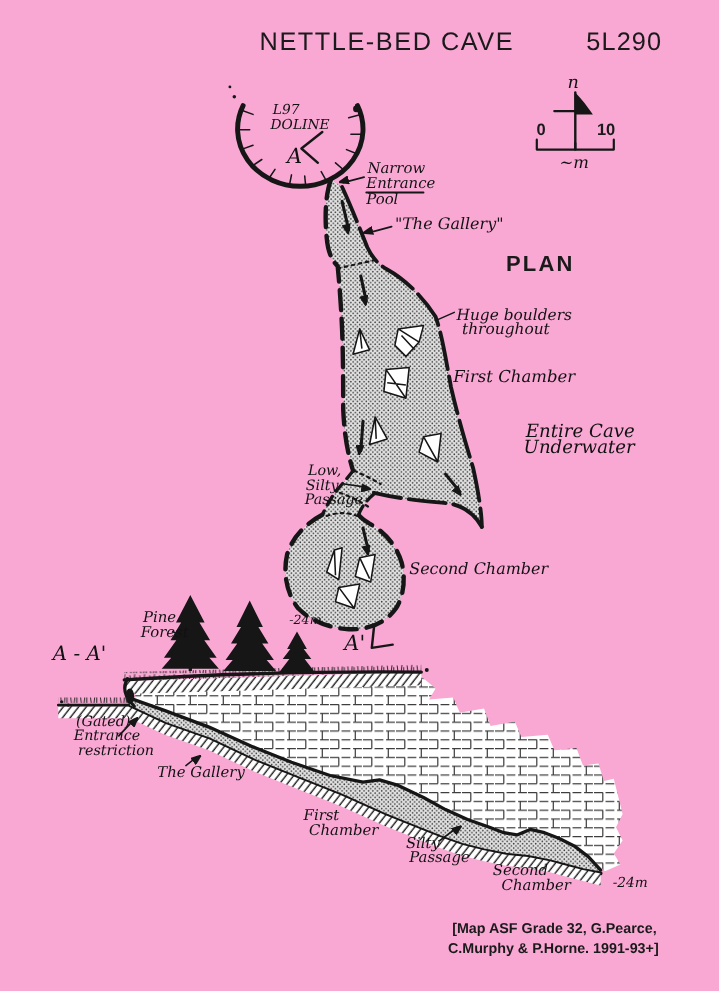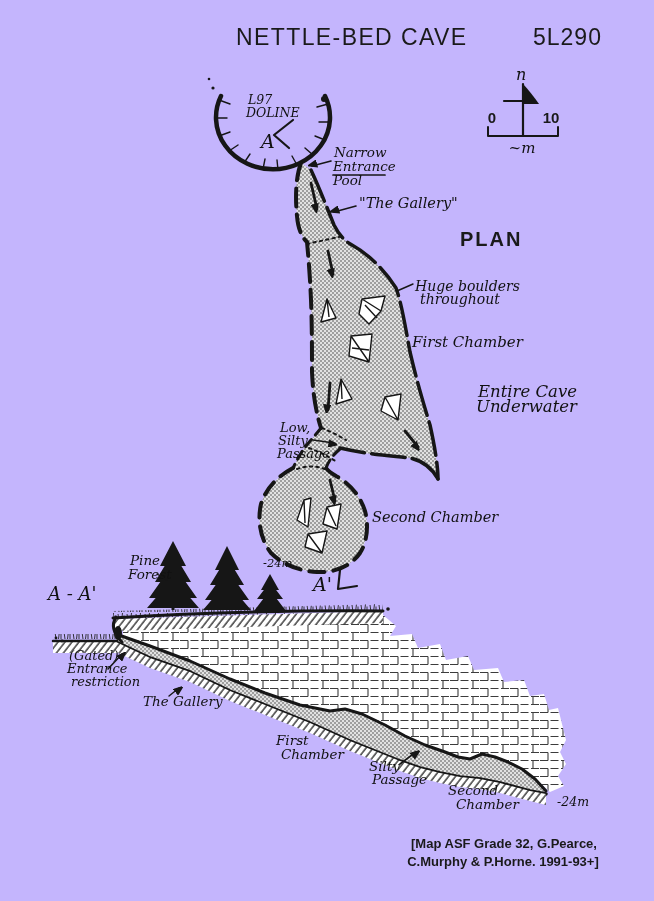--- a/index.html
+++ b/index.html
@@ -1,16 +1,16 @@
 <!DOCTYPE html>
 <html><head>
 <meta charset="utf-8">
 <style>
   html,body{margin:0;padding:0;background:#888;}
-  .page{width:654px;height:901px;background:#c4b5fd;position:relative;margin:0 auto;overflow:hidden;}
+  .page{width:654px;height:901px;background:#f9a8d4;position:relative;margin:0 auto;overflow:hidden;}
   svg{display:block;}
   .typ{font-family:"Liberation Sans",sans-serif;fill:#1a1a1a;}
   .hand{font-family:"DejaVu Serif",serif;font-style:italic;fill:#111;}
   .ink{stroke:#161616;fill:none;stroke-linecap:round;stroke-linejoin:round;}
 </style>
 </head>
 <body>
 
 <div class="page">
 <svg width="654" height="901" viewBox="0 0 654 901">

